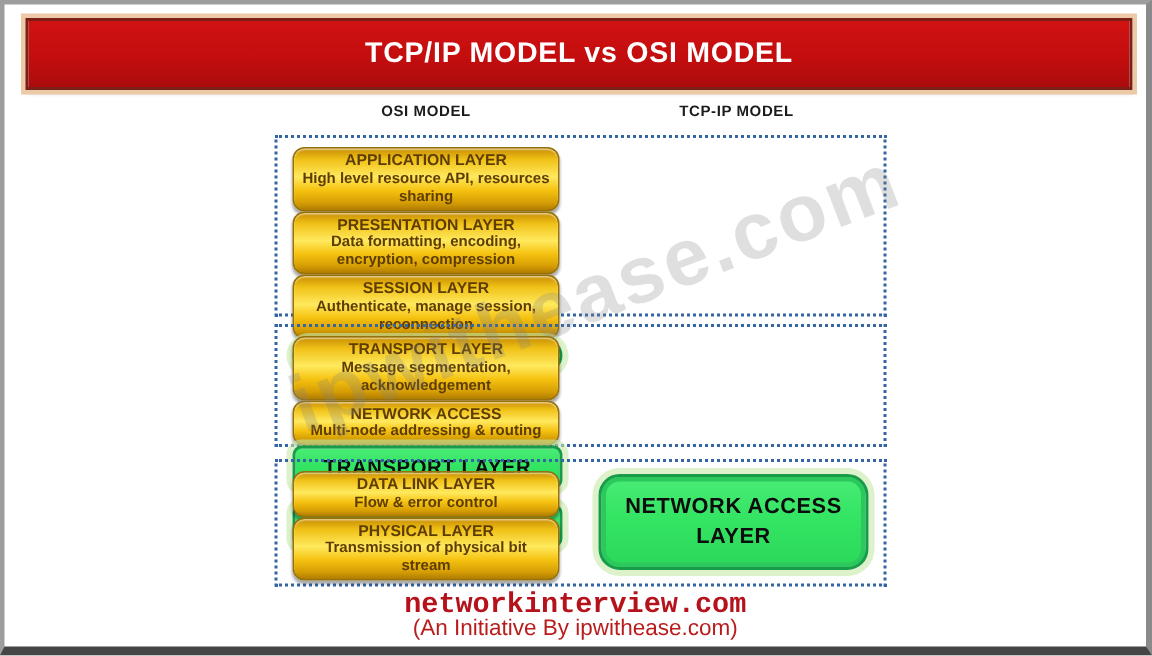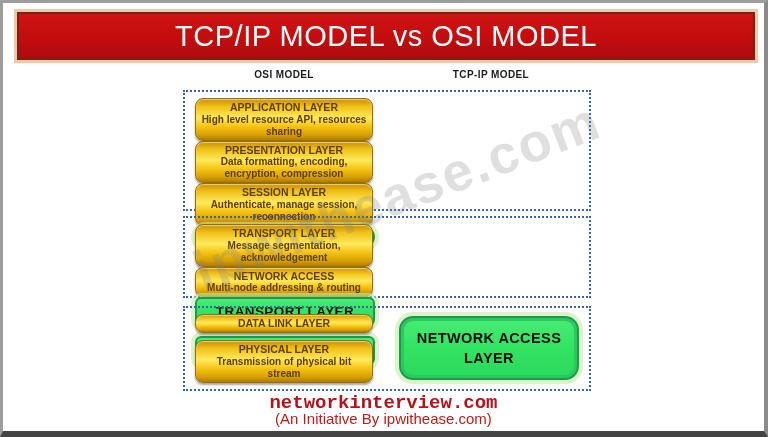--- a/index.html
+++ b/index.html
@@ -19,21 +19,21 @@
   
   .banner {
     position: absolute; left: 14px; top: 9px;
     width: 738px; height: 48px;
     background: linear-gradient(180deg, #d01212 0%, #c40d0e 55%, #ab0c0d 100%);
     border: 2px solid #7c1f16;
     box-shadow: 0 0 0 3px #eccaa8, 0 2px 3px rgba(0,0,0,0.25);
     display: flex; align-items: center; justify-content: center;
   }
   .banner-title {
-    color: #ffffff; font-size: 29px; font-weight: normal;
+    color: #ffffff; font-size: 19px; font-weight: bold;
     letter-spacing: 0.5px;
   }
 
   
   .col-headers {
     position: absolute; left: 180px; top: 66px; width: 408px; height: 18px;
     display: flex;
   }
   .col-header {
     font-size: 10px; font-weight: bold; color: #1b1b1b;
@@ -179,20 +179,21 @@
     <div class="tcp-col">
       <div class="tcp-box small">TRANSPORT LAYER</div>
       <div class="tcp-box small">INTERNET DATA</div>
     </div>
   </div>
 
   <div class="group g3">
     <div class="osi-col">
       <div class="osi-box">
         <div class="t">DATA LINK LAYER</div>
+        <div class="d">Flow &amp; error control</div>
       </div>
       <div class="osi-box">
         <div class="t">PHYSICAL LAYER</div>
         <div class="d">Transmission of physical bit stream</div>
       </div>
     </div>
     <div class="tcp-col">
       <div class="tcp-box med">NETWORK ACCESS
 LAYER</div>
     </div>

